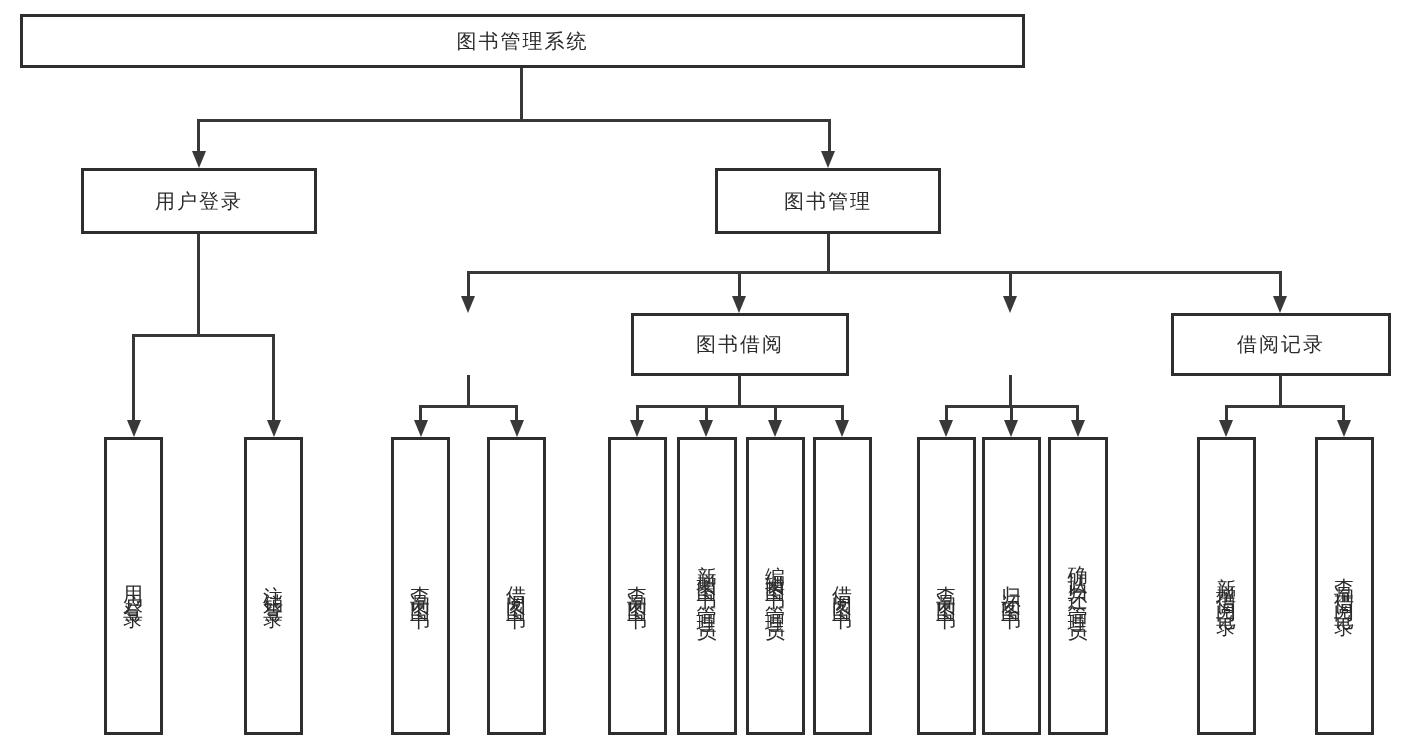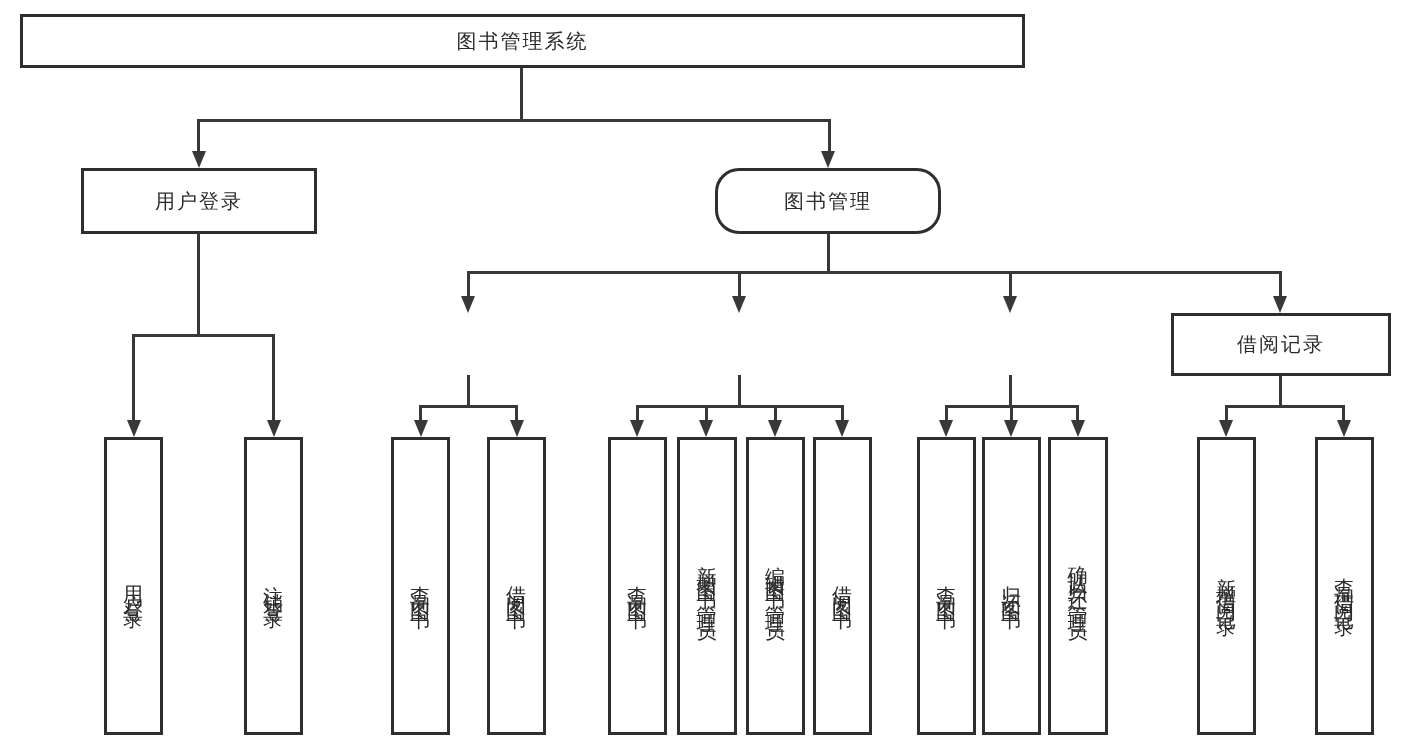--- a/index.html
+++ b/index.html
@@ -64,40 +64,41 @@
   <div class="box" style="left:20px; top:14px; width:1005px; height:54px;">图书管理系统</div>
 
   <div class="line" style="left:520px; top:68px; width:3px; height:53px;"></div>
   <div class="line" style="left:197px; top:119px; width:634px; height:3px;"></div>
   <div class="line" style="left:197px; top:119px; width:3px; height:34px;"></div>
   <div class="line" style="left:828px; top:119px; width:3px; height:34px;"></div>
   <div class="arrow" style="left:192px; top:151px;"></div>
   <div class="arrow" style="left:821px; top:151px;"></div>
 
   <div class="box" style="left:81px; top:168px; width:236px; height:66px;">用户登录</div>
-  <div class="box" style="left:715px; top:168px; width:226px; height:66px;border-radius:24px;">图书管理</div>
+  <div class="box" style="left:715px; top:168px; width:226px; height:66px;">图书管理</div>
 
   <div class="line" style="left:197px; top:233px; width:3px; height:104px;"></div>
   <div class="line" style="left:132px; top:334px; width:143px; height:3px;"></div>
   <div class="line" style="left:132px; top:334px; width:3px; height:88px;"></div>
   <div class="line" style="left:272px; top:334px; width:3px; height:88px;"></div>
   <div class="arrow" style="left:127px; top:420px;"></div>
   <div class="arrow" style="left:267px; top:420px;"></div>
 
   <div class="line" style="left:827px; top:233px; width:3px; height:41px;"></div>
   <div class="line" style="left:467px; top:271px; width:815px; height:3px;"></div>
   <div class="line" style="left:467px; top:271px; width:3px; height:28px;"></div>
   <div class="line" style="left:738px; top:271px; width:3px; height:28px;"></div>
   <div class="line" style="left:1009px; top:271px; width:3px; height:28px;"></div>
   <div class="line" style="left:1279px; top:271px; width:3px; height:28px;"></div>
   <div class="arrow" style="left:461px; top:296px;"></div>
   <div class="arrow" style="left:732px; top:296px;"></div>
   <div class="arrow" style="left:1003px; top:296px;"></div>
   <div class="arrow" style="left:1273px; top:296px;"></div>
 
+  <div class="box" style="left:631px; top:313px; width:218px; height:63px;">图书借阅</div>
   <div class="box" style="left:1171px; top:313px; width:220px; height:63px;">借阅记录</div>
 
   <div class="line" style="left:467px; top:375px; width:3px; height:33px;"></div>
   <div class="line" style="left:419px; top:405px; width:99px; height:3px;"></div>
   <div class="line" style="left:419px; top:405px; width:3px; height:17px;"></div>
   <div class="line" style="left:515px; top:405px; width:3px; height:17px;"></div>
   <div class="arrow" style="left:414px; top:420px;"></div>
   <div class="arrow" style="left:510px; top:420px;"></div>
 
   <div class="line" style="left:738px; top:375px; width:3px; height:33px;"></div>

